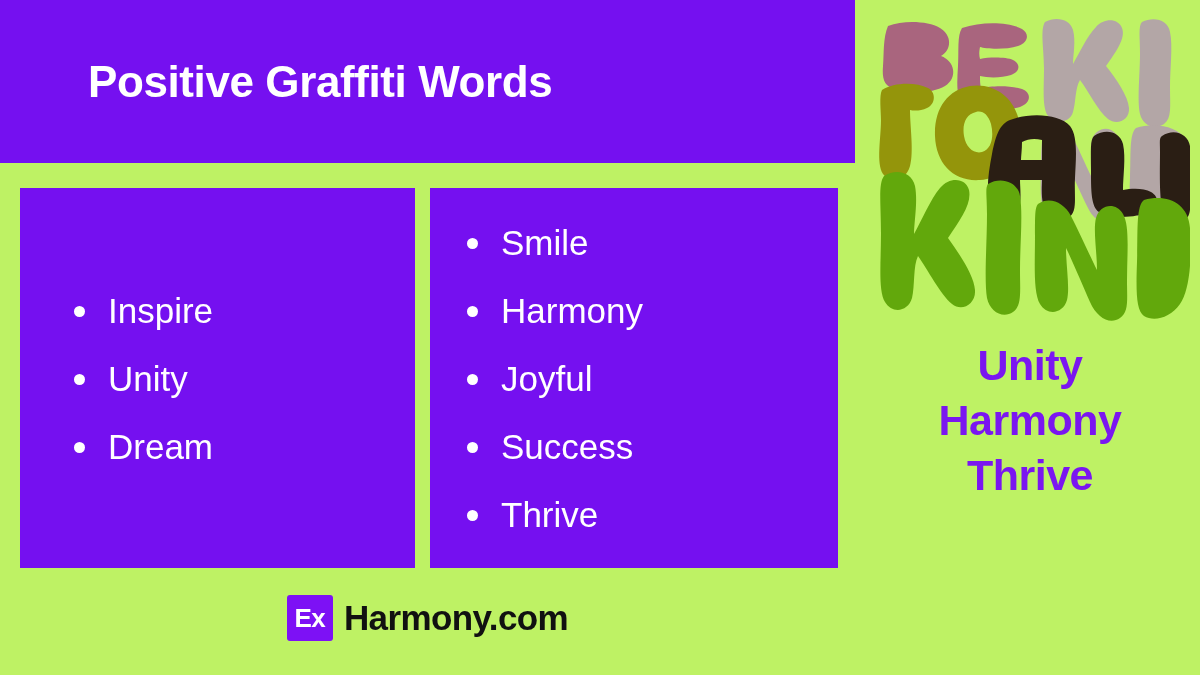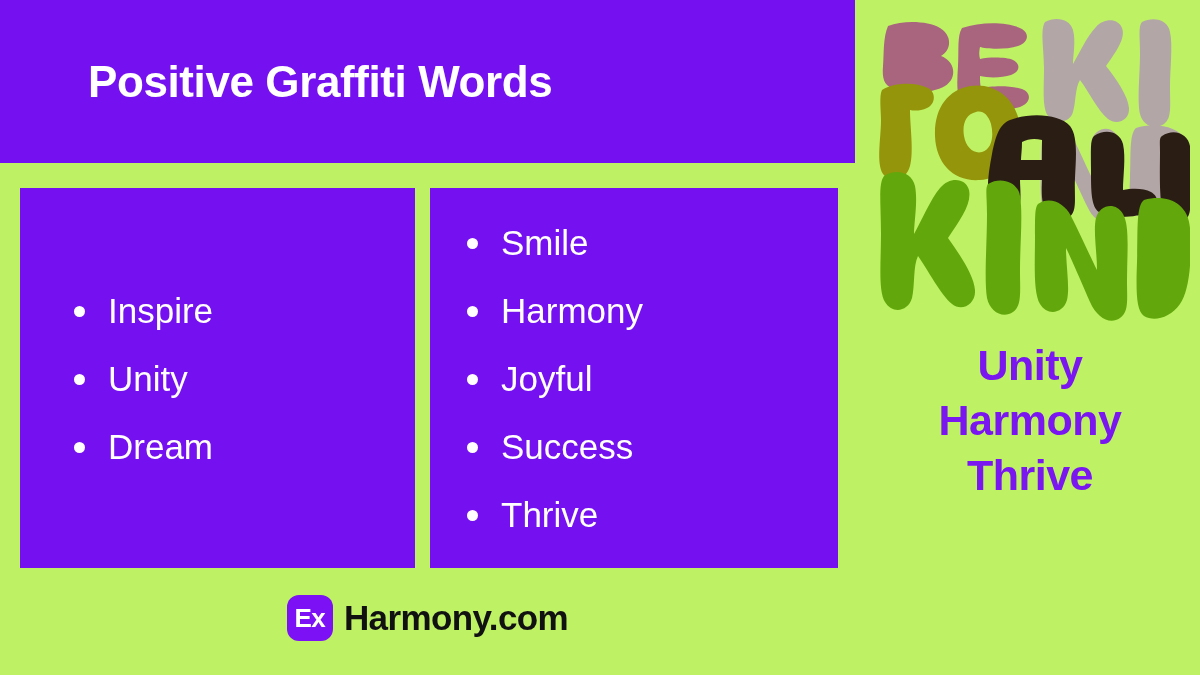--- a/index.html
+++ b/index.html
@@ -91,21 +91,21 @@
     left: 0; top: 595px;
     width: 855px;
     display: flex;
     align-items: center;
     justify-content: center;
     gap: 11px;
   }
   .logo-badge {
     width: 46px; height: 46px;
     background: #7d11f5;
-    border-radius: 12px;
+    border-radius: 3px;
     display: flex;
     align-items: center;
     justify-content: center;
     color: #ffffff;
     font-size: 26px;
     font-weight: 700;
     letter-spacing: -0.5px;
   }
   .logo-text {
     color: #111111;

